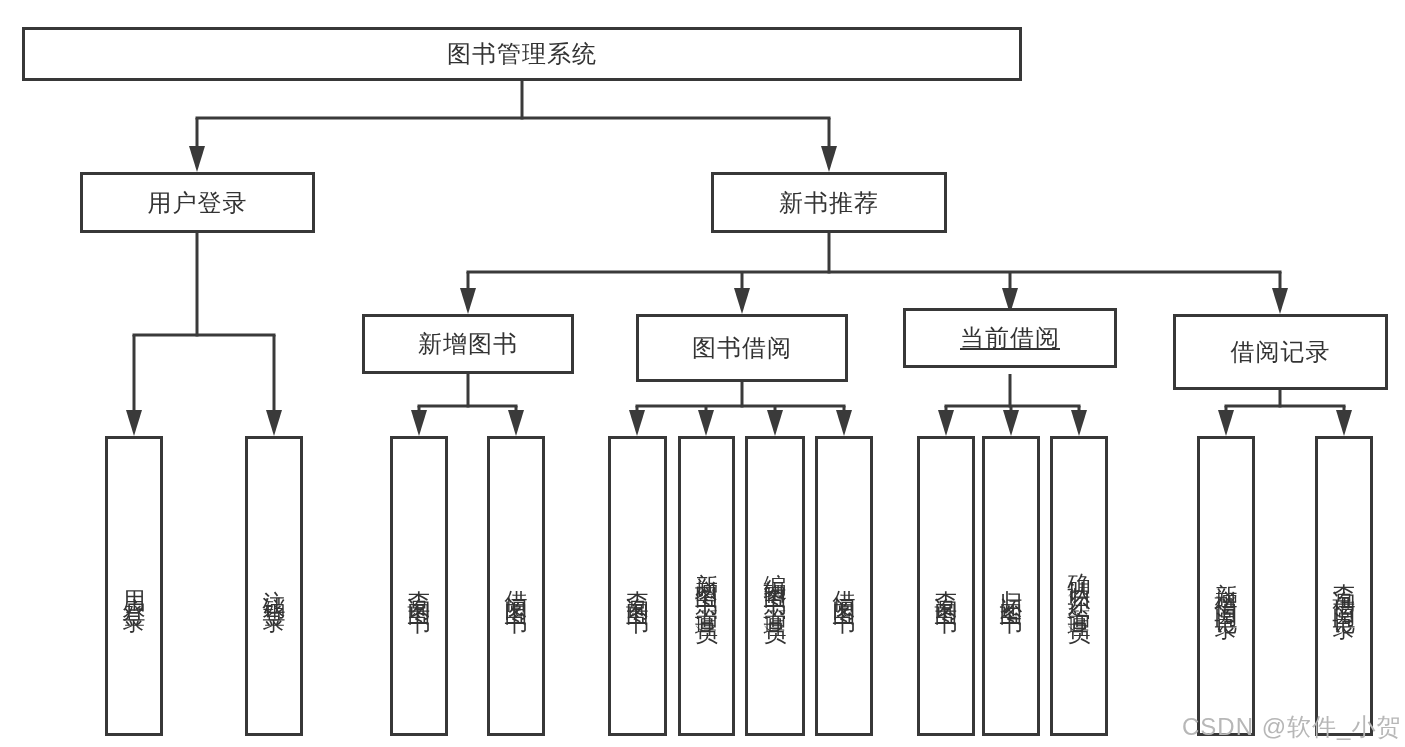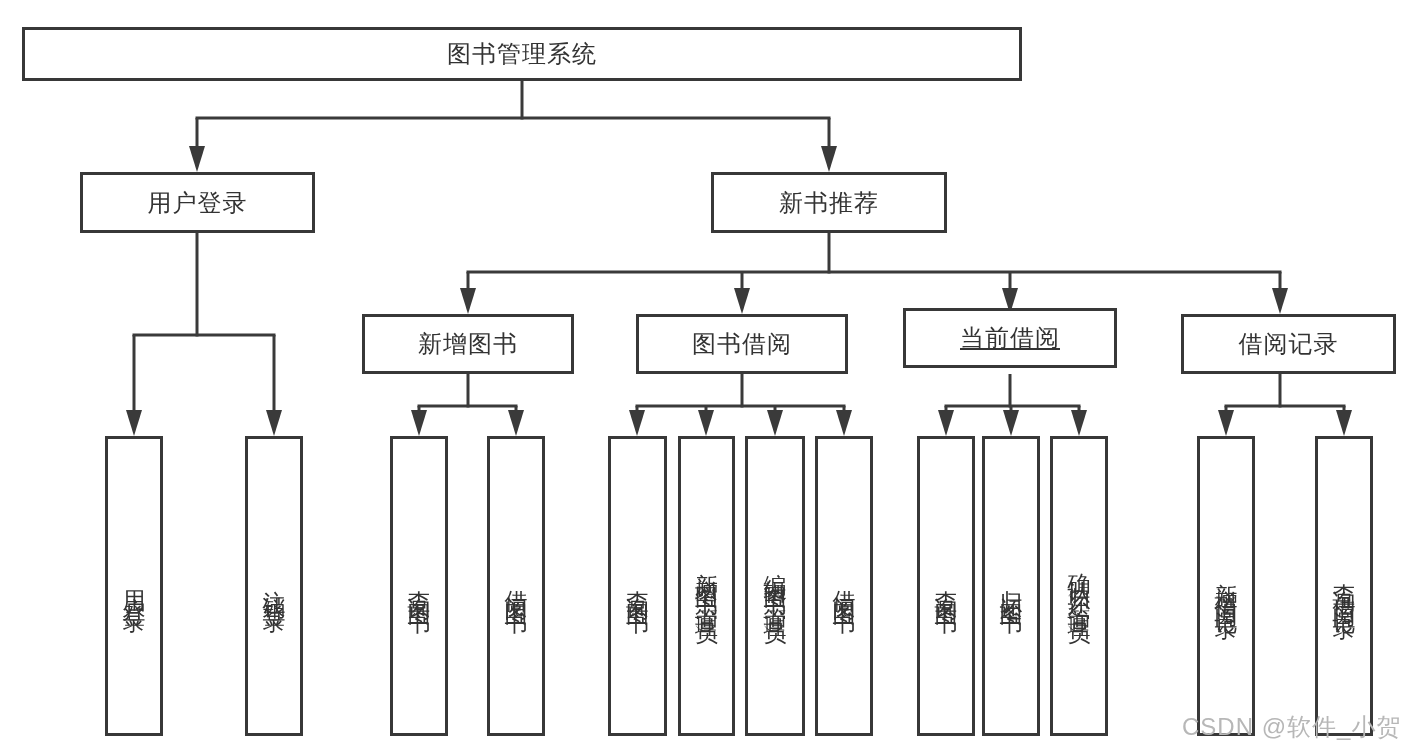--- a/index.html
+++ b/index.html
@@ -130,23 +130,23 @@
       <polygon points="1336,410 1352,410 1344,436"></polygon>
     </g>
   </svg>
 
   <div class="node" style="left:22px; top:27px; width:1000px; height:54px;">图书管理系统</div>
 
   <div class="node" style="left:80px; top:172px; width:235px; height:61px;">用户登录</div>
   <div class="node" style="left:711px; top:172px; width:236px; height:61px;">新书推荐</div>
 
   <div class="node" style="left:362px; top:314px; width:212px; height:60px;">新增图书</div>
-  <div class="node" style="left:636px; top:314px; width:212px; height:60px;">图书借阅</div>
+  <div class="node" style="left:636px; top:314px; width:212px; height:68px;">图书借阅</div>
   <div class="node" style="left:903px; top:308px; width:214px; height:60px;text-decoration:underline;">当前借阅</div>
-  <div class="node" style="left:1173px; top:314px; width:215px; height:60px;margin-left:8px;">借阅记录</div>
+  <div class="node" style="left:1173px; top:314px; width:215px; height:76px;">借阅记录</div>
 
   <div class="node vertical" style="left:105px; top:436px; width:58px; height:300px;">用户登录</div>
   <div class="node vertical" style="left:245px; top:436px; width:58px; height:300px;">注销登录</div>
 
   <div class="node vertical" style="left:390px; top:436px; width:58px; height:300px;">查询图书</div>
   <div class="node vertical" style="left:487px; top:436px; width:58px; height:300px;">借阅图书</div>
 
   <div class="node vertical" style="left:608px; top:436px; width:59px; height:300px;">查询图书</div>
   <div class="node vertical" style="left:678px; top:436px; width:57px; height:300px;">新增图书（管理员）</div>
   <div class="node vertical" style="left:745px; top:436px; width:60px; height:300px;">编辑图书（管理员）</div>

